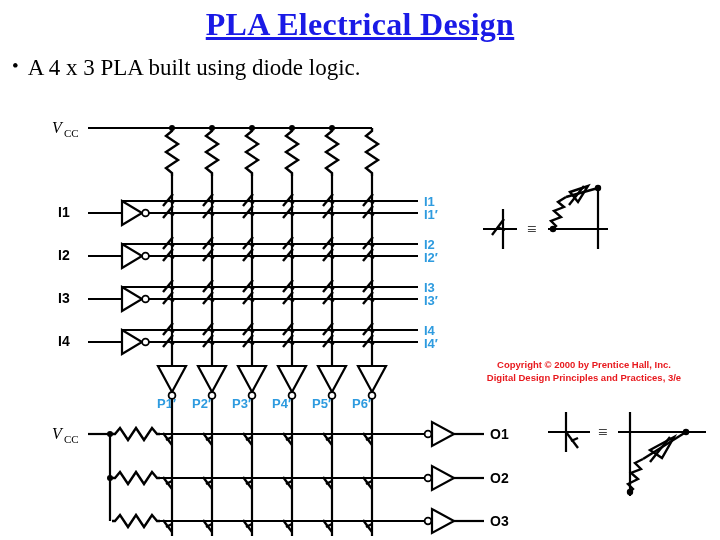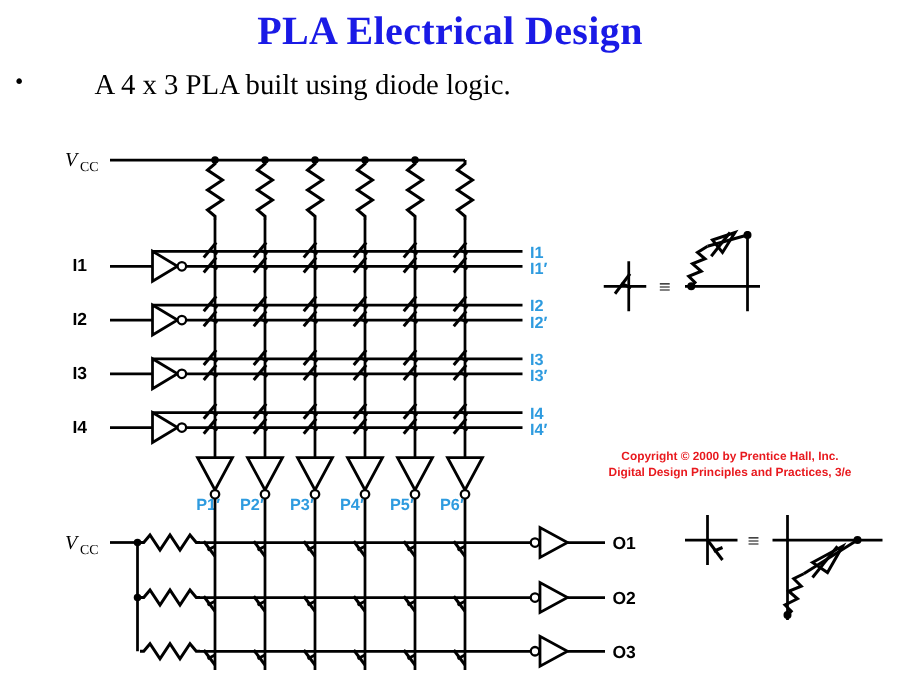--- a/index.html
+++ b/index.html
@@ -8,29 +8,30 @@
     font-family:"Liberation Serif", serif;
     overflow:hidden;position:relative;
   }
   #slide{position:absolute;left:0;top:0;width:720px;height:540px;}
   #title{
     position:absolute;left:0;top:6px;width:720px;
     text-align:center;
     font-family:"Liberation Serif", serif;
     font-weight:bold;font-size:32px;color:#1a1ae6;
     letter-spacing:0.3px;
+    text-decoration:underline;
   }
   #bullet-row{
     position:absolute;left:8px;top:54px;width:700px;
     display:flex;align-items:flex-start;gap:9px;
     font-family:"Liberation Serif", serif;
     font-size:23px;color:#000;
   }
   #bullet-dot{font-size:19px;line-height:1.25;padding-left:4px;}
-  #bullet-text{line-height:1.25;margin-left:48px;}
+  #bullet-text{line-height:1.25;}
   svg{position:absolute;left:0;top:0;}
   .ln{stroke:#000;stroke-width:2.2;stroke-linecap:butt;fill:none;}
   .diode{stroke:#000;stroke-width:2.4;fill:none;stroke-linecap:butt;}
   .res{stroke:#000;stroke-width:2.4;fill:none;stroke-linejoin:miter;stroke-linecap:butt;}
   .tri{stroke:#000;stroke-width:2.2;fill:#fff;stroke-linejoin:miter;}
   .bub{stroke:#000;stroke-width:1.8;fill:#fff;}
   .dot{fill:#000;}
   .lbl-black{font-family:"Liberation Sans", sans-serif;font-size:14px;font-weight:bold;fill:#000;}
   .lbl-blue{font-family:"Liberation Sans", sans-serif;font-size:13px;font-weight:bold;fill:#2e9bdf;}
   .lbl-vcc-v{font-family:"Liberation Serif", serif;font-style:italic;font-size:16px;fill:#000;}

